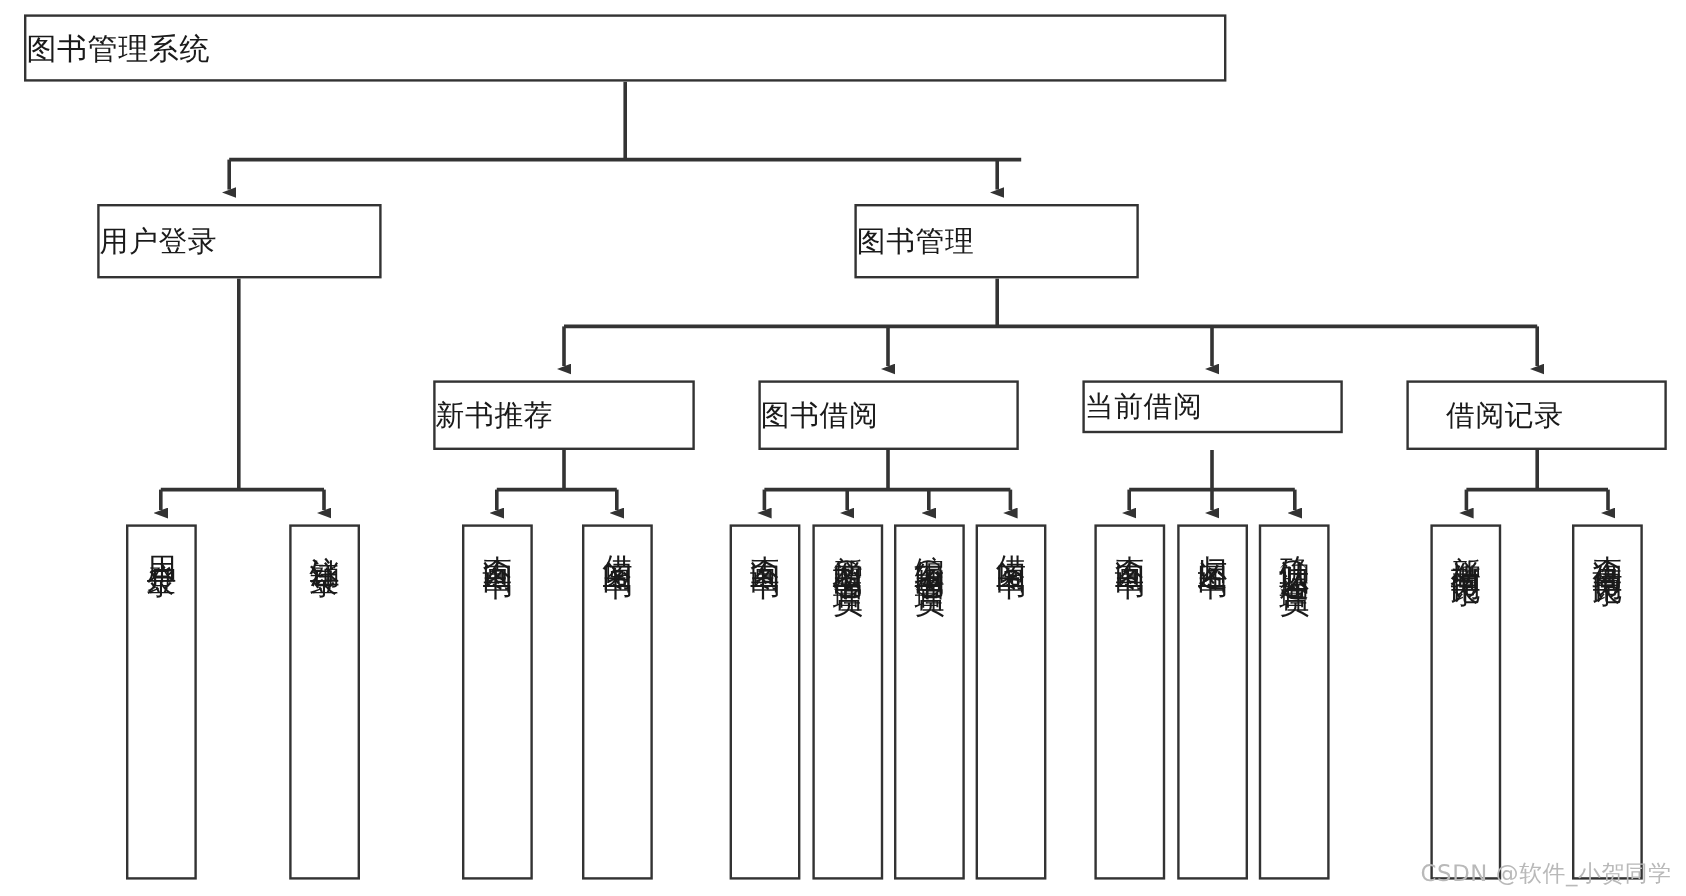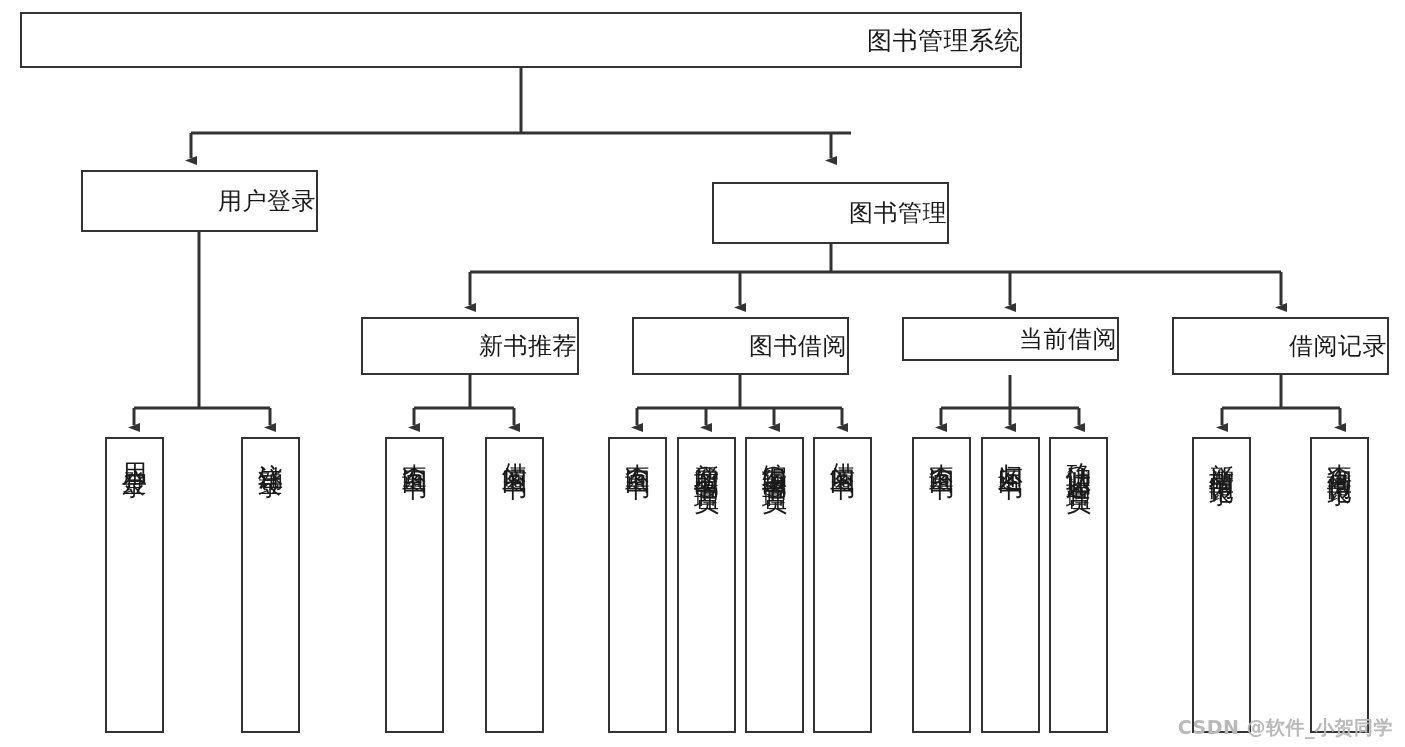--- a/index.html
+++ b/index.html
@@ -27,21 +27,21 @@
     height: 747px;
     pointer-events: none;
   }
   .node {
     position: absolute;
     box-sizing: border-box;
     background: #ffffff;
     border: 2px solid #333333;
     display: flex;
     align-items: center;
-    justify-content: flex-end;
+    justify-content: flex-start;
     overflow: hidden;
   }
   .node-label {
     color: #1a1a1a;
     line-height: 1.0;
     white-space: pre;
     text-align: center;
   }
   .node.horizontal .node-label {
     font-size: 24px;
@@ -63,21 +63,20 @@
     font-size: 25px;
   }
   .watermark {
     position: absolute;
     right: 12px;
     bottom: 6px;
     font-size: 19px;
     color: #b9b9b9;
     letter-spacing: 0.5px;
     white-space: nowrap;
-    font-weight: bold;
   }
 </style>
 </head>
 <body>
 
 <div id="diagram-root">
 
   <svg class="edges" viewBox="0 0 1405 747">
     <defs>
       <marker id="arrow" markerWidth="10" markerHeight="12" refX="2" refY="6" orient="auto" markerUnits="userSpaceOnUse">
@@ -128,21 +127,21 @@
     </g>
   </svg>
 
   <div class="node horizontal" id="node-title" style="left:20px; top:12px; width:1002px; height:56px;">
     <span class="node-label">图书管理系统</span>
   </div>
 
   <div class="node horizontal" style="left:81px; top:170px; width:237px; height:62px;">
     <span class="node-label">用户登录</span>
   </div>
-  <div class="node horizontal" style="left:712px; top:170px; width:237px; height:62px;margin-top:12px;">
+  <div class="node horizontal" style="left:712px; top:170px; width:237px; height:62px;">
     <span class="node-label">图书管理</span>
   </div>
 
   <div class="node horizontal" style="left:632px; top:317px; width:217px; height:58px;">
     <span class="node-label">图书借阅</span>
   </div>
   <div class="node horizontal" style="left:361px; top:317px; width:218px; height:58px;">
     <span class="node-label">新书推荐</span>
   </div>
   <div class="node horizontal" style="left:902px; top:317px; width:217px; height:44px;">

